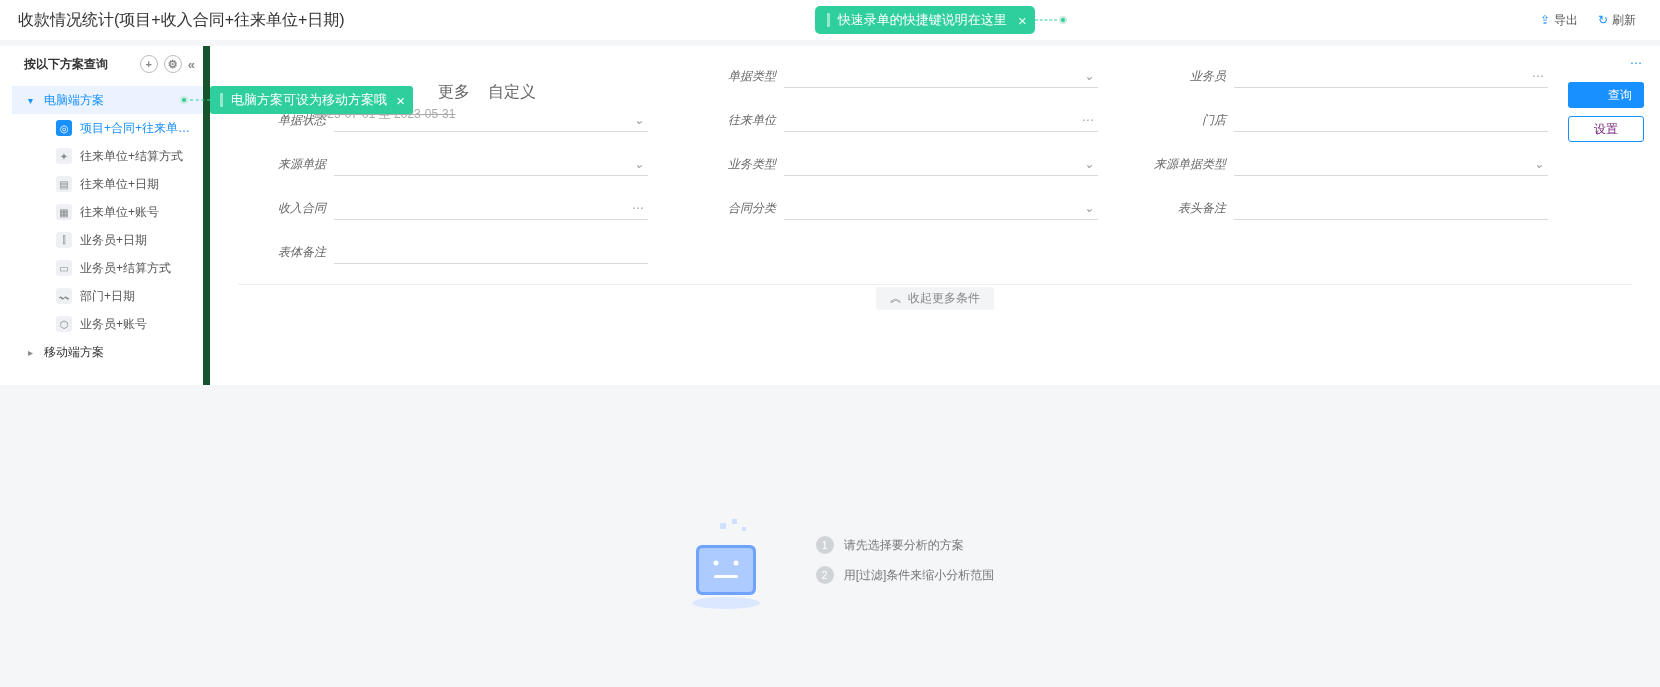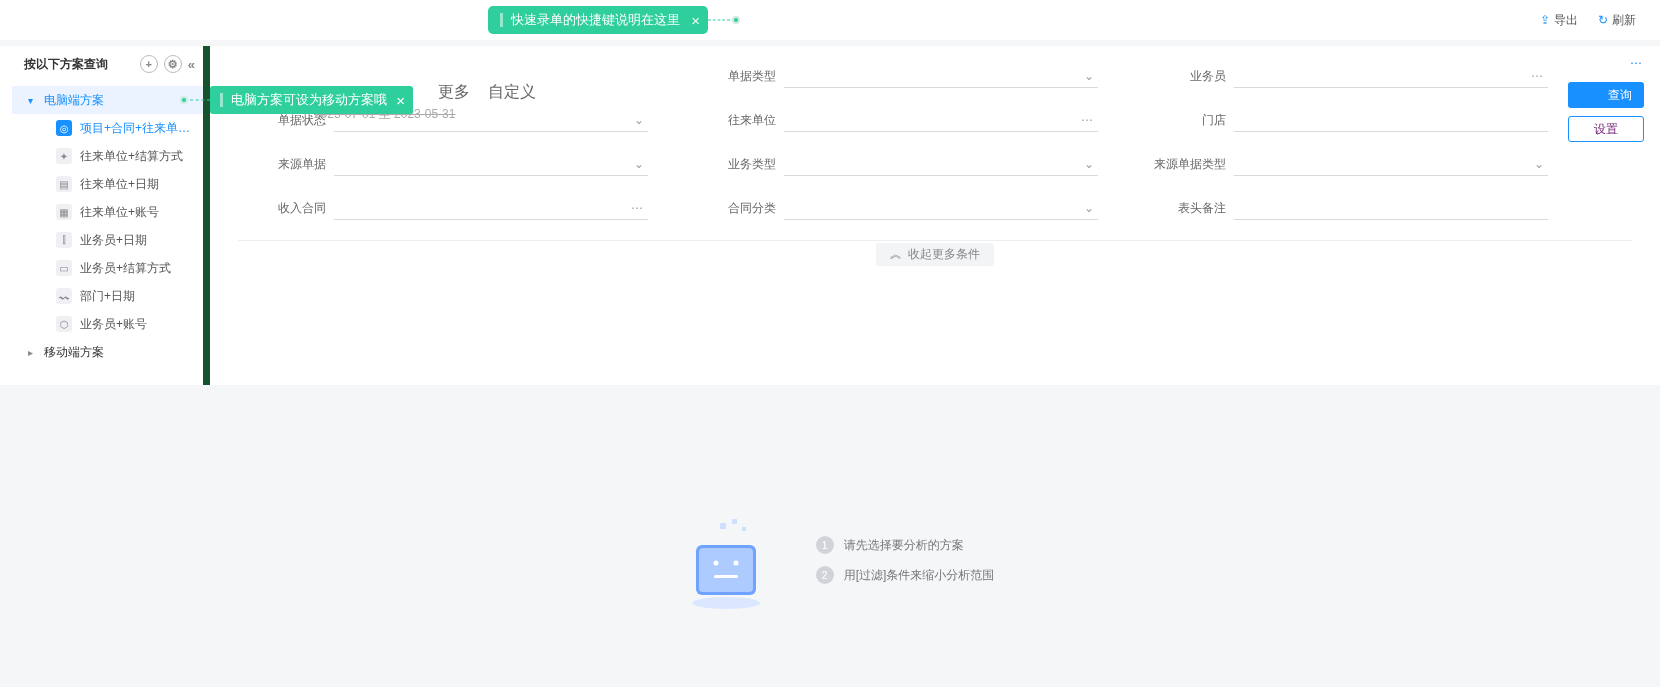--- a/index.html
+++ b/index.html
@@ -129,21 +129,21 @@
   .tree-item .lbl {
     max-width:120px; overflow:hidden; text-overflow:ellipsis; white-space:nowrap;
   }
 
   
   .filters {
     flex:1; background:#fff; position:relative;
     padding:18px 28px 0 28px;
   }
   .frow {
-    display:flex; gap:40px; margin-bottom:20px;
+    display:flex; gap:40px; margin-bottom:20px;font-style:italic;
   }
   .fitem {
     display:flex; align-items:center; width:410px;
   }
   .fitem .flab {
     width:96px; text-align:right; color:#666; padding-right:8px;
   }
   .fitem .fval {
     flex:1; border-bottom:1px solid #d9d9d9; height:24px;
     display:flex; align-items:center; color:#555; position:relative;
@@ -202,20 +202,21 @@
   .step { display:flex; align-items:center; gap:10px; color:#777; }
   .step .n {
     width:18px; height:18px; border-radius:50%; background:#d0d4d9;
     color:#fff; font-size:11px; display:flex; align-items:center; justify-content:center;
   }
 </style>
 </head>
 <body>
 
 <div class="topbar">
+  <div class="title">收款情况统计(项目+收入合同+往来单位+日期)</div>
 
   <div class="topbar-tip" style="margin-left:470px;">
     <span class="bar"></span>
     <span>快速录单的快捷键说明在这里</span>
     <span class="x">×</span>
     <span class="dot"></span>
   </div>
 
   <div class="topbar-spacer"></div>
 
@@ -381,20 +382,26 @@
         <span class="fval">
           <span class="caret-d">⌄</span>
         </span>
       </div>
       <div class="fitem">
         <span class="flab">表头备注</span>
         <span class="fval"></span>
       </div>
     </div>
 
+    <div class="frow">
+      <div class="fitem">
+        <span class="flab">表体备注</span>
+        <span class="fval"></span>
+      </div>
+    </div>
 
     <div class="collapse-bar">
       <div class="collapse-btn">
         <span>︽</span>
         <span>收起更多条件</span>
       </div>
     </div>
   </div>
 </div>
 

